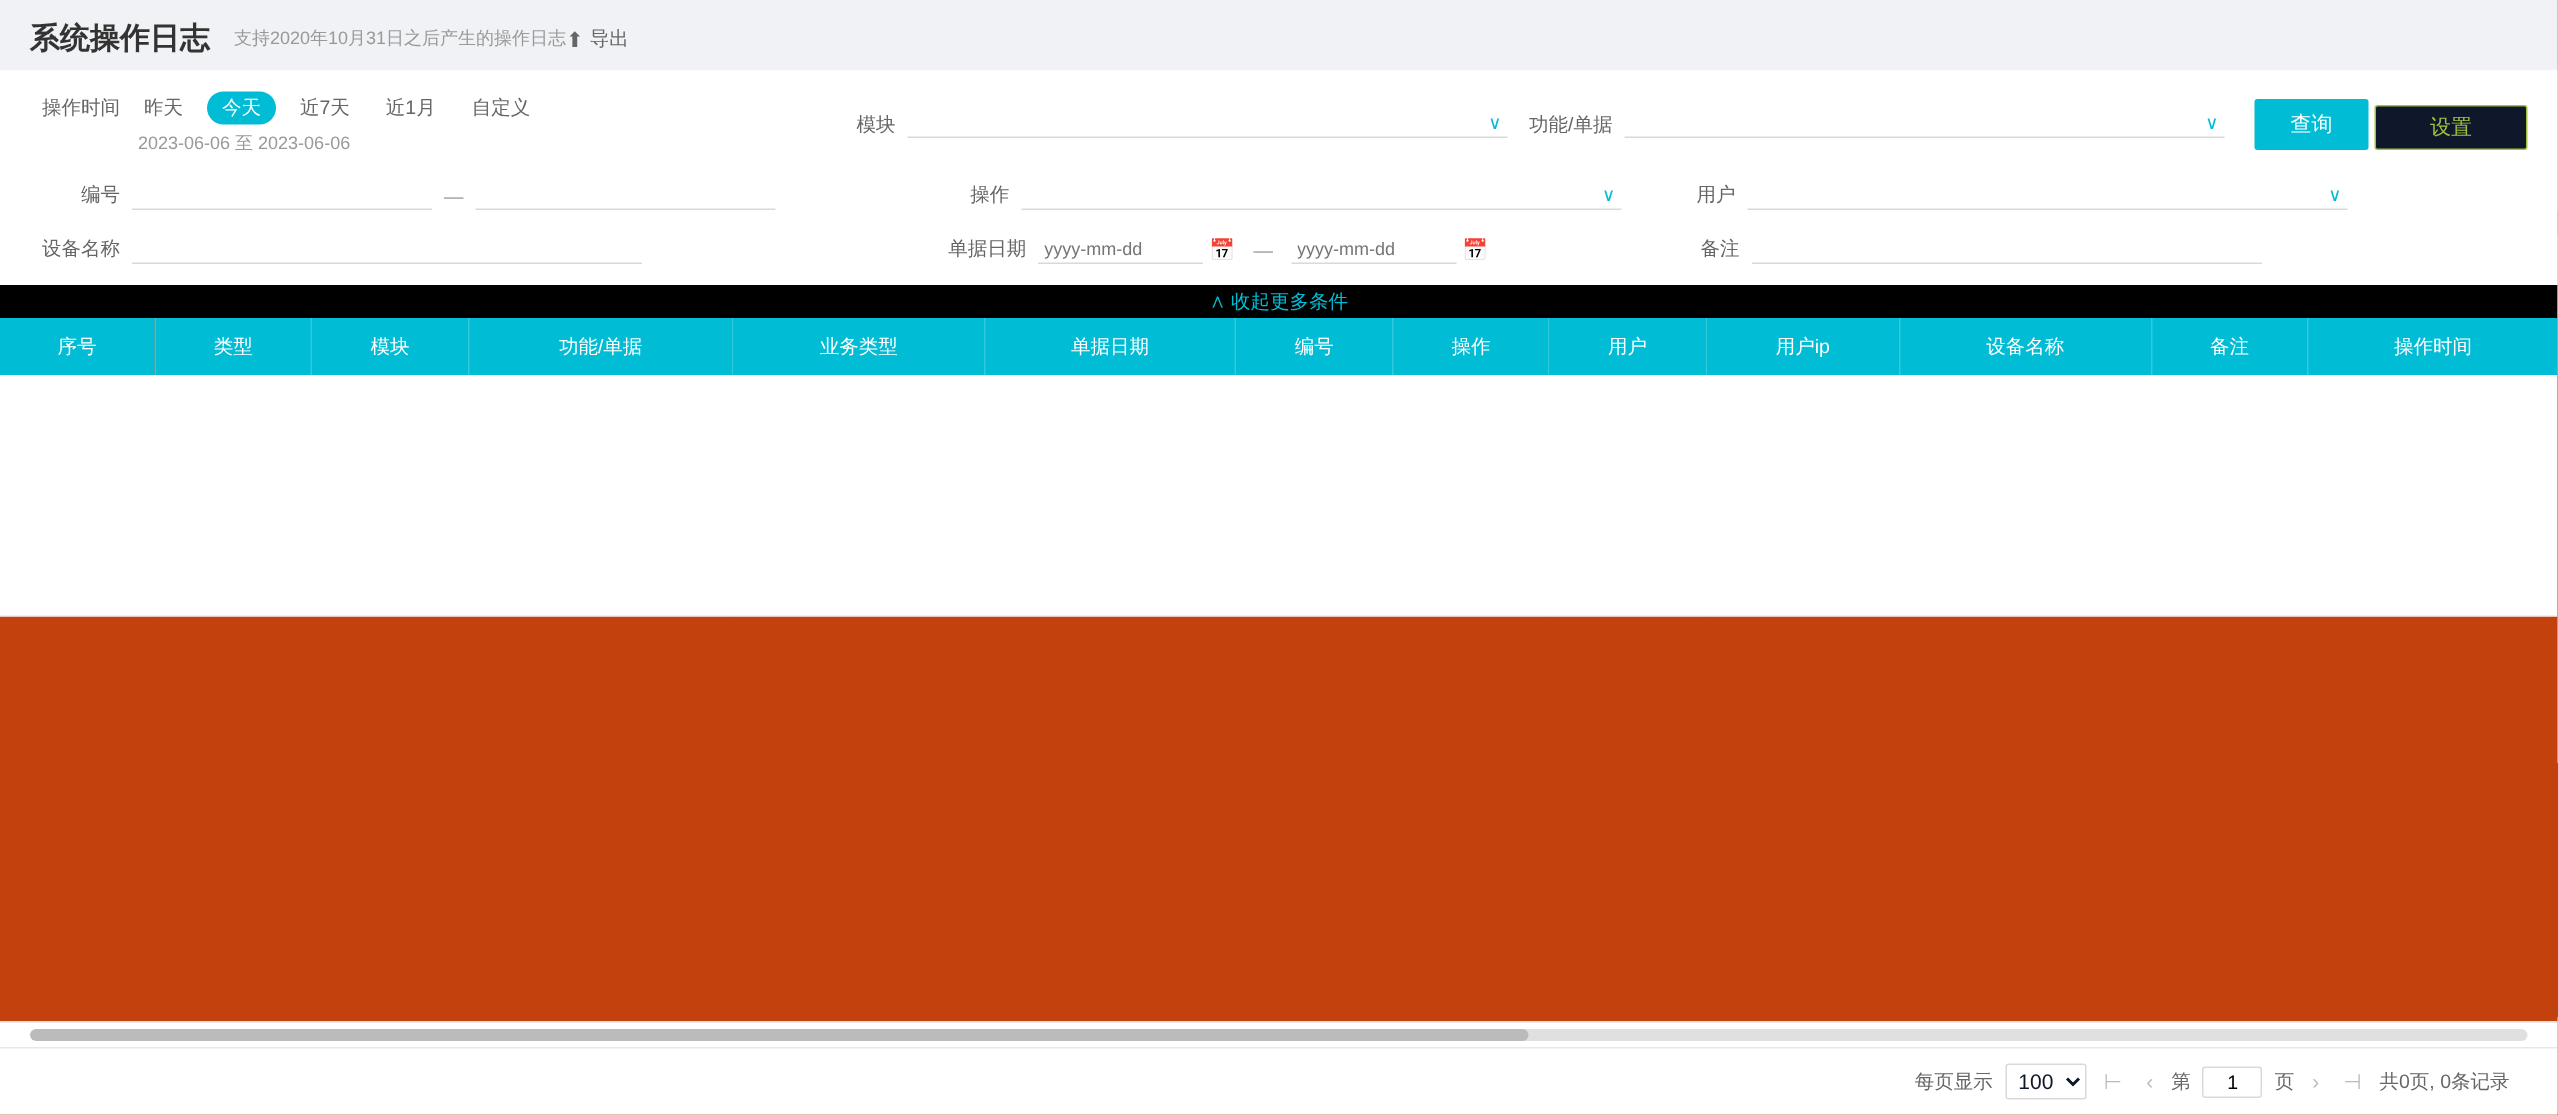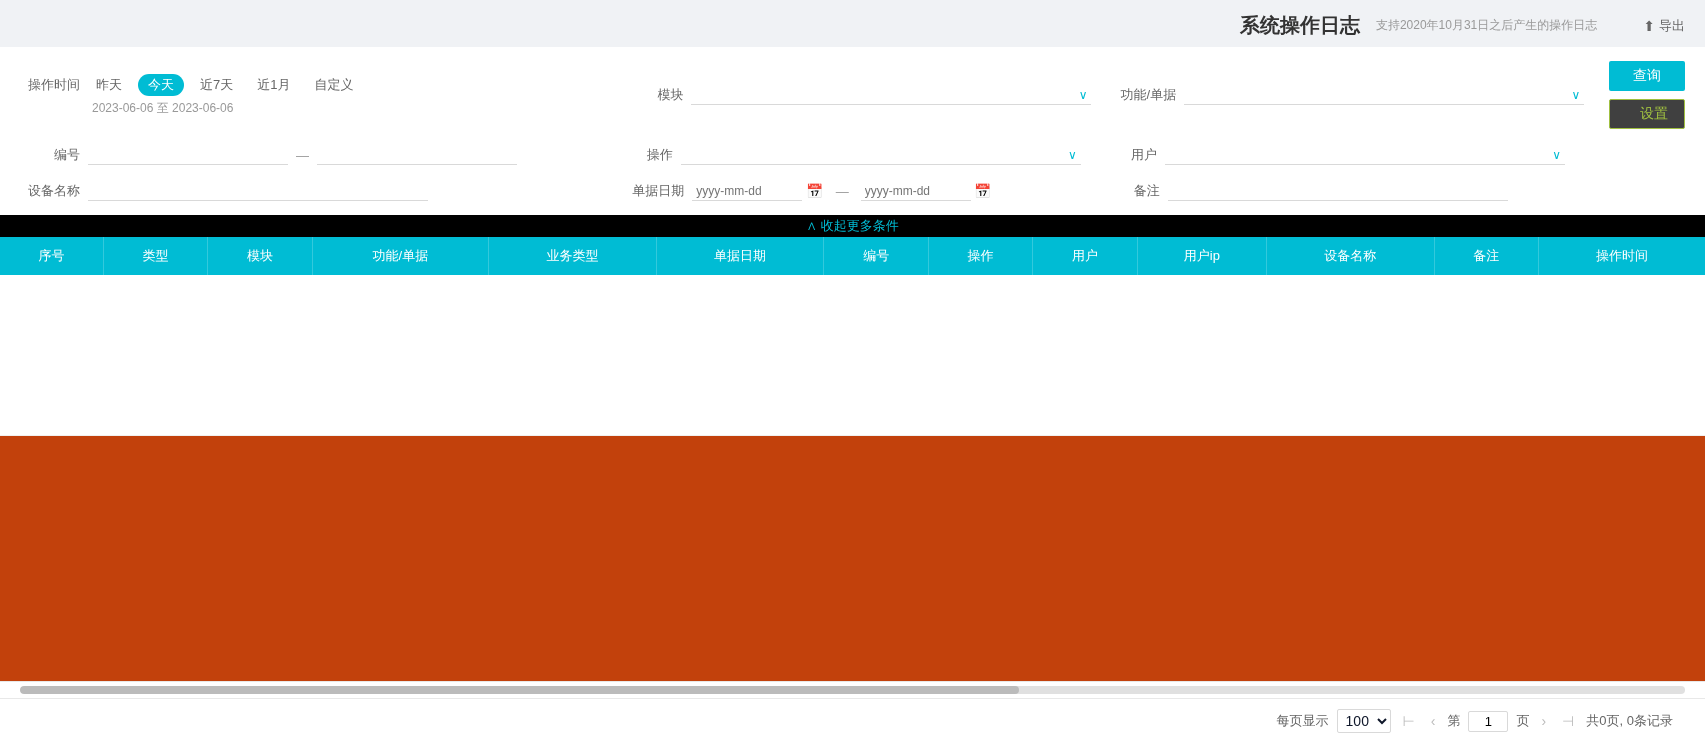--- a/index.html
+++ b/index.html
@@ -1,21 +1,21 @@
 <!DOCTYPE html>
 <html><head>
   <meta charset="utf-8">
   <style>
     * { box-sizing: border-box; margin: 0; padding: 0; }
     body { font-family: 'Microsoft YaHei', Arial, sans-serif; font-size: 13px; background: #f0f2f5; color: #333; }
 
     .page-container { width: 1705px; min-height: 743px; background: #f0f2f5; display: flex; flex-direction: column; }
 
     
-    .page-header { background: #f0f2f5; padding: 12px 20px 8px 20px; display: flex; align-items: center; justify-content: flex-end; gap: 46px; }
+    .page-header { background: #f0f2f5; padding: 12px 20px 8px 20px; display: flex; align-items: center; justify-content: flex-start; }
     .page-title { font-size: 20px; font-weight: bold; color: #333; }
     .page-subtitle { font-size: 12px; color: #999; margin-left: 16px; }
     .export-btn { display: flex; align-items: center; gap: 4px; color: #666; font-size: 13px; cursor: pointer; border: none; background: none; }
 
     
     .time-filter-group { display: flex; align-items: center; gap: 8px; }
     .time-btn { padding: 2px 8px; border: none; background: none; cursor: pointer; font-size: 13px; color: #666; border-radius: 2px; }
     .time-btn.active { background: #00bcd4; color: #fff; border-radius: 12px; padding: 2px 10px; }
     .time-date { font-size: 12px; color: #999; margin-left: 4px; }
 
@@ -27,21 +27,21 @@
     .select-wrap-lg { width: 400px; }
 
     
     .input-field { border: none; border-bottom: 1px solid #d9d9d9; outline: none; font-size: 13px; color: #333; padding: 2px 4px; background: transparent; }
     .input-field-md { width: 200px; }
 
     .dash { margin: 0 8px; color: #999; }
 
     
     .btn-query { background: #00bcd4; color: #fff; border: none; padding: 6px 24px; font-size: 14px; cursor: pointer; border-radius: 2px; }
-    .btn-settings { background: #404040; color: #a0c040; border: 1px solid #a0c040; padding: 5px 16px; font-size: 14px; cursor: pointer; border-radius: 2px; margin-top: 4px; text-align: right; }
+    .btn-settings { background: #0f172a; color: #a0c040; border: 1px solid #a0c040; padding: 5px 36px; font-size: 14px; cursor: pointer; border-radius: 2px; margin-top: 4px; text-align: right; }
 
     
     .date-group { display: flex; align-items: center; gap: 4px; }
     .date-input { border: none; border-bottom: 1px solid #d9d9d9; outline: none; font-size: 12px; color: #7f1d1d; padding: 2px 4px; width: 110px; background: transparent; }
     .cal-icon { color: #00bcd4; font-size: 14px; cursor: pointer; }
 
     
     .collapse-bar { background: #000000; text-align: center; padding: 2px 0; cursor: pointer; }
     .collapse-btn { color: #00bcd4; font-size: 13px; border: none; background: none; cursor: pointer; }
 
@@ -125,21 +125,21 @@
         </div>
 
         <div class="cell" style="flex:2;">
           <span class="cell-label" style="min-width:70px;">功能/单据</span>
           <div class="select-wrap select-wrap-lg">
             <span class="select-text"></span>
             <span class="chevron">∨</span>
           </div>
         </div>
 
-        <div style="display:flex;flex-direction:column;margin-left:20px;gap:4px;">
+        <div style="display:flex;flex-direction:row;margin-left:20px;gap:4px;">
           <button class="btn-query">查询</button>
           <button class="btn-settings">设置</button>
         </div>
       </div>
 
       <div class="row-group">
 
         <div class="cell" style="flex:2.5;">
           <span class="cell-label">编号</span>
           <input class="input-field input-field-md" type="text" style="">

